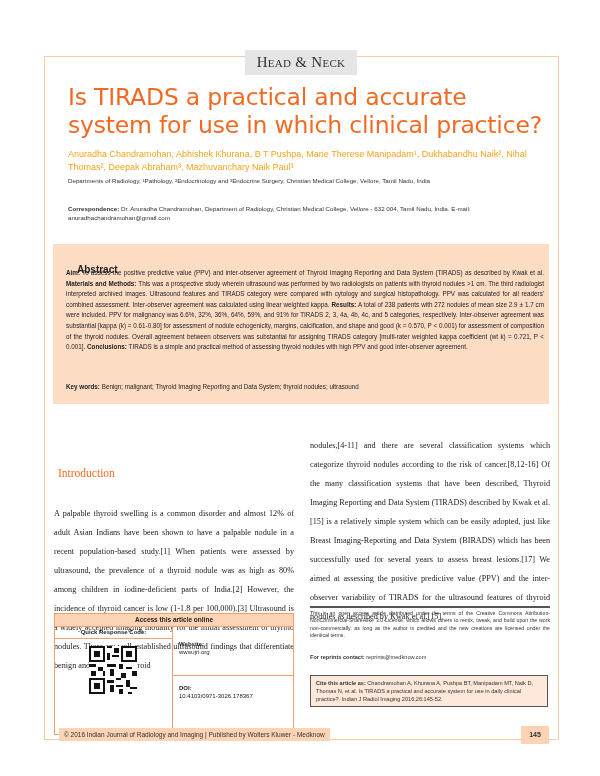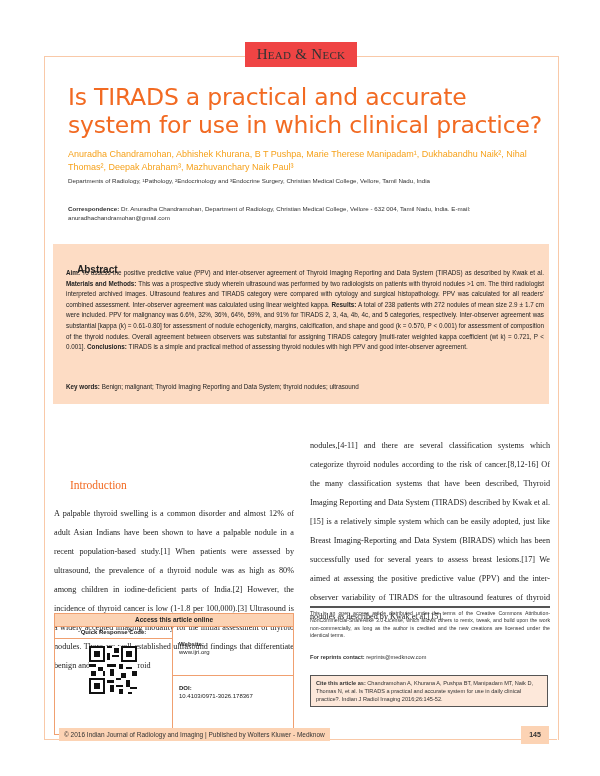--- a/index.html
+++ b/index.html
@@ -1,29 +1,29 @@
 <!DOCTYPE html>
 <html><head>
 <meta charset="utf-8">
 <style>
   html, body { margin: 0; padding: 0; background: #ffffff; }
   body { width: 600px; height: 776px; position: relative; overflow: hidden; font-family: "Liberation Sans", sans-serif; color: #222; }
   .frame-bottom-line { position: absolute; left: 44px; top: 739px; width: 513px; height: 1px; background: #f9c9a8; }
   .frame-sides { position: absolute; left: 44px; top: 56px; width: 513px; height: 684px; border-left: 1px solid #f9c9a8; border-right: 1px solid #f9c9a8; }
-  .section-tag { position: absolute; left: 245px; top: 42px; width: 112px; height: 25px; background: #ef4444; color: #333; font-family: "Liberation Serif", serif; font-size: 15px; line-height: 25px; text-align: center; letter-spacing: 0.3px; font-variant: small-caps; }
+  .section-tag { position: absolute; left: 245px; top: 50px; width: 112px; height: 25px; background: #e5e5e5; color: #333; font-family: "Liberation Serif", serif; font-size: 15px; line-height: 25px; text-align: center; letter-spacing: 0.3px; font-variant: small-caps; }
   .title { position: absolute; left: 68px; top: 83px; width: 480px; color: #f26a22; font-family: "DejaVu Sans", sans-serif; font-size: 23.5px; line-height: 28px; font-weight: normal; margin: 0; letter-spacing: -0.2px; }
   .authors { position: absolute; left: 68px; top: 148px; width: 490px; color: #f6a21c; font-size: 9px; line-height: 12.5px; }
   .affil { position: absolute; left: 68px; top: 176px; width: 480px; font-size: 6.2px; line-height: 9px; color: #333; }
   .corr { position: absolute; left: 68px; top: 204px; width: 480px; font-size: 6.2px; line-height: 9px; color: #333; }
   .abstract { position: absolute; left: 53px; top: 244px; width: 496px; height: 160px; background: #fddcc4; padding: 0; }
   .abstract h2 { position: absolute; left: 8px; top: 4px; margin: 16px; font-size: 10px; font-weight: bold; color: #222; }
   .abstract .body { position: absolute; left: 13px; top: 24px; width: 478px; font-size: 6.3px; line-height: 10.6px; text-align: justify; color: #222; }
   .abstract .kw { position: absolute; left: 13px; top: 138px; width: 478px; font-size: 6.3px; line-height: 10px; color: #222; }
   b { font-weight: bold; }
-  .intro-h { position: absolute; left: 54px; top: 463px; font-family: "Liberation Serif", serif; font-size: 11.5px; color: #f26a22; margin: 16px; font-weight: normal; }
+  .intro-h { position: absolute; left: 54px; top: 463px; font-family: "Liberation Serif", serif; font-size: 11.5px; color: #f26a22; margin: 4px; font-weight: normal; }
   .col { position: absolute; font-family: "Liberation Serif", serif; font-size: 8.2px; line-height: 19px; text-align: justify; color: #222; }
   .col1 { left: 54px; top: 504px; width: 240px; }
   .col2 { left: 310px; top: 436px; width: 240px; }
   .access { position: absolute; left: 54px; top: 613px; width: 240px; height: 122px; border: 1px solid #f0a070; border-top: none; box-sizing: border-box; }
   .access .hdr { height: 12px; background: #fcd3b4; border-top: 1px solid #f0a070; border-bottom: 1px solid #f0a070; font-size: 6.5px; font-weight: bold; text-align: center; line-height: 12px; color: #222; }
   .access .left { position: absolute; left: 0; top: 13px; width: 117px; height: 108px; border-right: 1px solid #f0a070; }
   .access .qrlabel { height: 12px; border-bottom: 1px solid #f0a070; font-size: 6px; font-weight: bold; text-align: center; line-height: 12px; }
   .qr { position: absolute; left: 34px; top: 20px; width: 48px; height: 48px; }
   .access .right { position: absolute; left: 118px; top: 13px; width: 121px; height: 108px; }
   .site { height: 50px; border-bottom: 1px solid #f0a070; padding: 14px 0 0 6px; box-sizing: border-box; font-size: 6px; line-height: 8px; }

